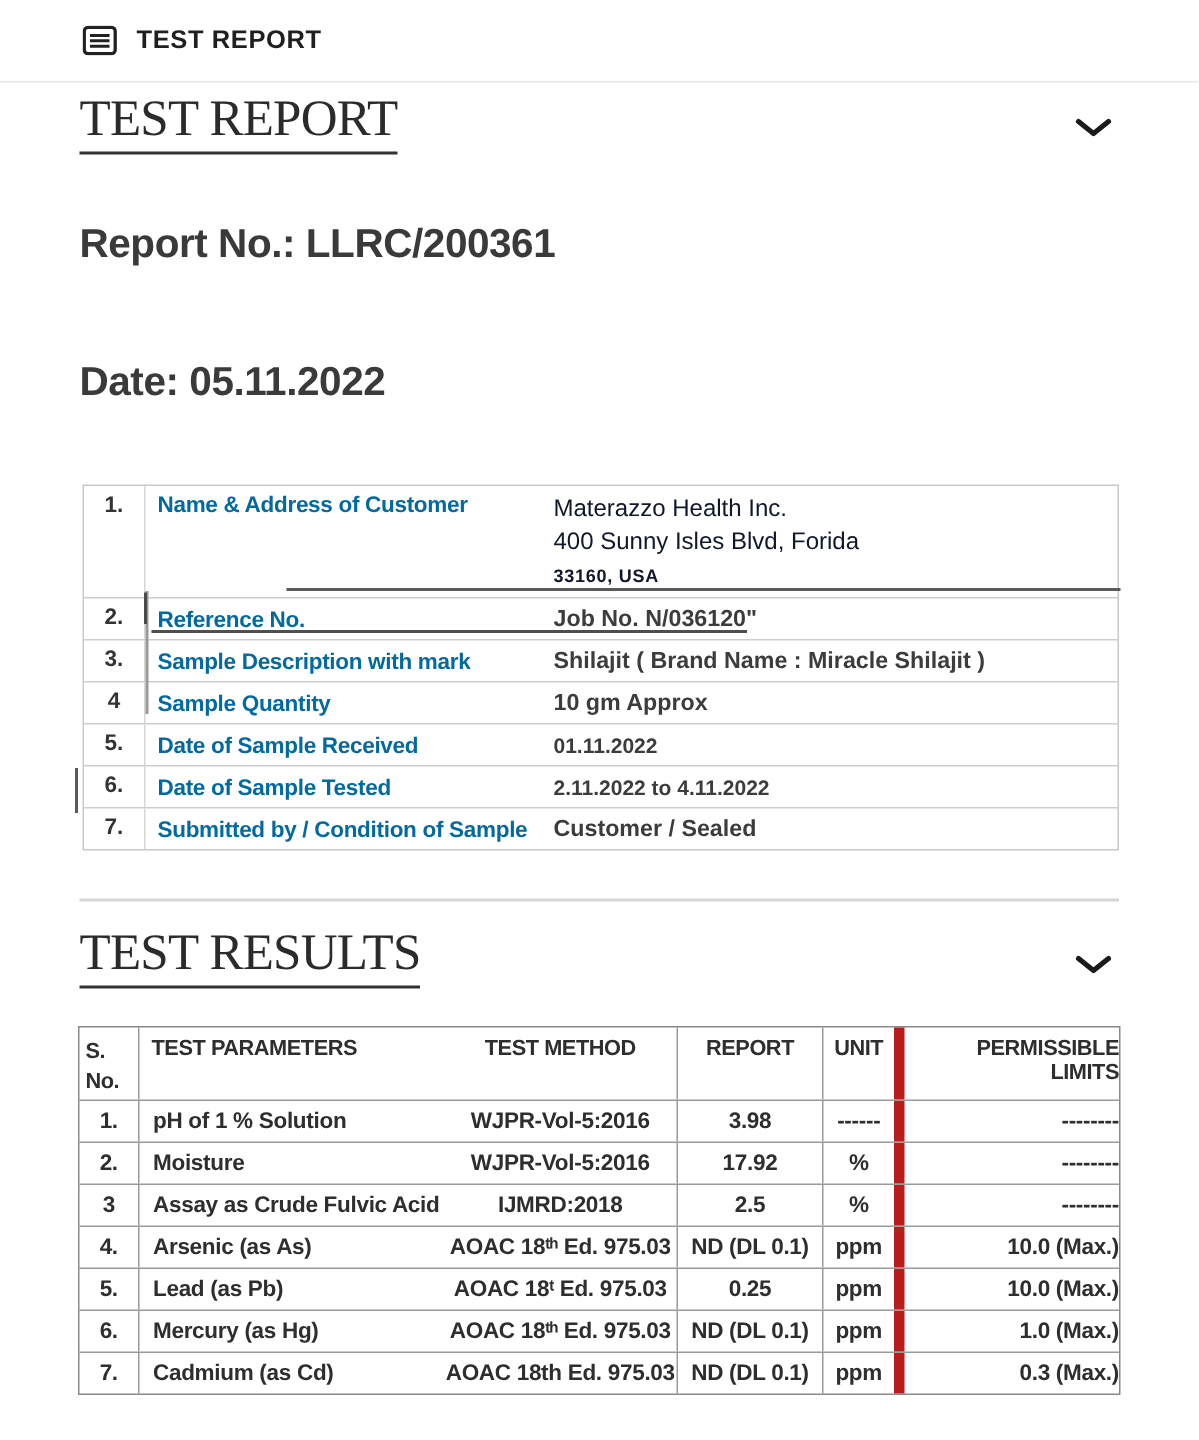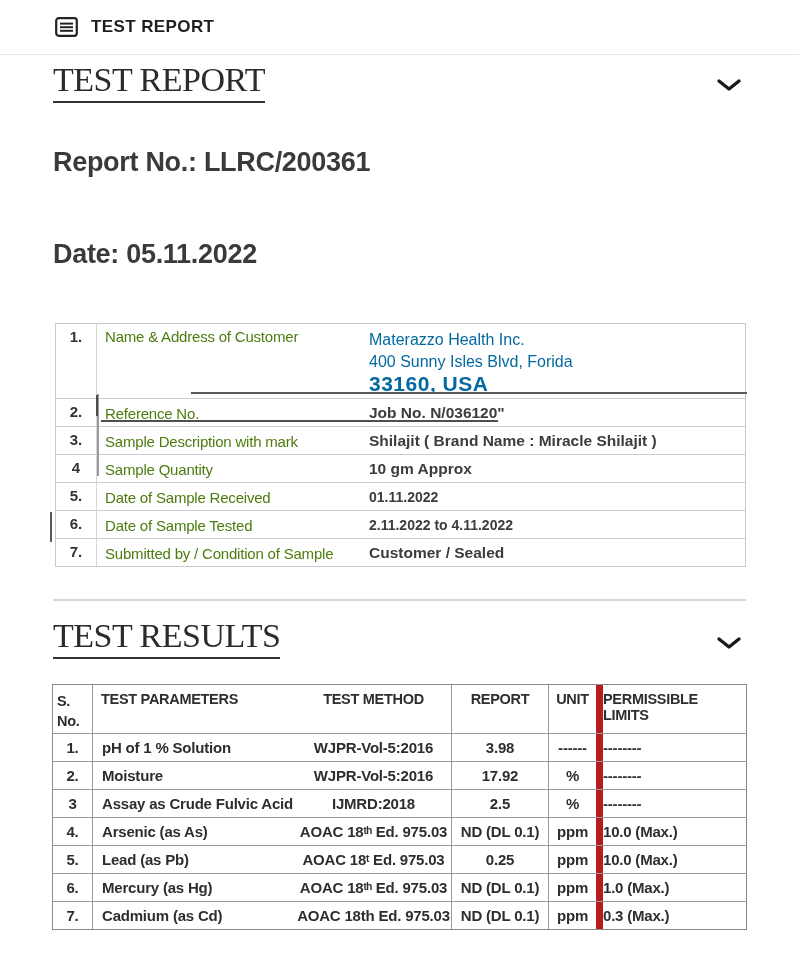--- a/index.html
+++ b/index.html
@@ -50,26 +50,26 @@
   .info-row {
     display:grid; grid-template-columns:41px 272px 1fr;
     border-top:1px solid #cdcdcd; min-height:28px; align-items:center;
   }
   .info-row.first { border-top:none; min-height:72px; align-items:flex-start; }
   .info-num {
     font-size:15px; font-weight:700; color:#333; text-align:center;
     padding-top:4px; align-self:stretch; border-right:1px solid #d6d6d6;
   }
   .info-label {
-    font-size:15px; font-weight:400; color:#4d7c0f; letter-spacing:-.2px;
+    font-size:15px; font-weight:700; color:#0369a1; letter-spacing:-.2px;
     padding:4px 0 3px 8px;
   }
   .info-value { font-size:15.5px; font-weight:700; color:#3c3c3c; padding:3px 4px 3px 0; }
-  .info-row.first .info-value { font-weight:400; font-size:16px; line-height:22px; padding-top:5px; color:#0369a1; }
-  .info-row.first .info-value div.b { font-weight:700; font-size:21px; letter-spacing:.5px; }
+  .info-row.first .info-value { font-weight:400; font-size:16px; line-height:22px; padding-top:5px; color:#0f172a; }
+  .info-row.first .info-value div.b { font-weight:700; font-size:12px; letter-spacing:.5px; }
   .info-row.dates .info-value { font-size:14px; }
   .artifact { position:absolute; background:#555; }
 
   
   .results-table {
     position:absolute; top:684px; left:52px; width:695px;
     border:1.5px solid #8a8a8a; background:#fff;
     font-weight:700; color:#2e2e2e;
   }
   .r-row {
@@ -77,21 +77,21 @@
     grid-template-columns:40px 203px 156px 97px 54px 1fr;
     border-top:1px solid #9a9a9a; height:28px; align-items:center;
   }
   .r-row.header { border-top:none; height:48px; align-items:flex-start; }
   .rc { font-size:15px; letter-spacing:-.2px; }
   .rc.sno    { text-align:center; border-right:1px solid #9a9a9a; align-self:stretch; display:flex; align-items:center; justify-content:center; }
   .rc.param  { text-align:left; padding-left:9px; }
   .rc.method { text-align:right; border-right:1px solid #9a9a9a; align-self:stretch; display:flex; align-items:center; justify-content:center; }
   .rc.result { text-align:center; border-right:1px solid #9a9a9a; align-self:stretch; display:flex; align-items:center; justify-content:center; }
   .rc.unit   { text-align:center; border-right:7px solid #b91c1c; align-self:stretch; display:flex; align-items:center; justify-content:center; }
-  .rc.limit  { text-align:left; }
+  .rc.limit  { text-align:right; }
   .r-row.header .rc { font-size:14.5px; letter-spacing:-.3px; padding-top:6px; }
   .r-row.header .rc.sno { flex-direction:column; align-items:flex-start; justify-content:flex-start; padding-left:4px; line-height:20px; }
   .r-row.header .rc.param { padding-left:8px; }
   .r-row.header .rc.method, .r-row.header .rc.result,
   .r-row.header .rc.unit { align-items:flex-start; }
 </style>
 </head>
 <body>
 
 <header class="appbar">

